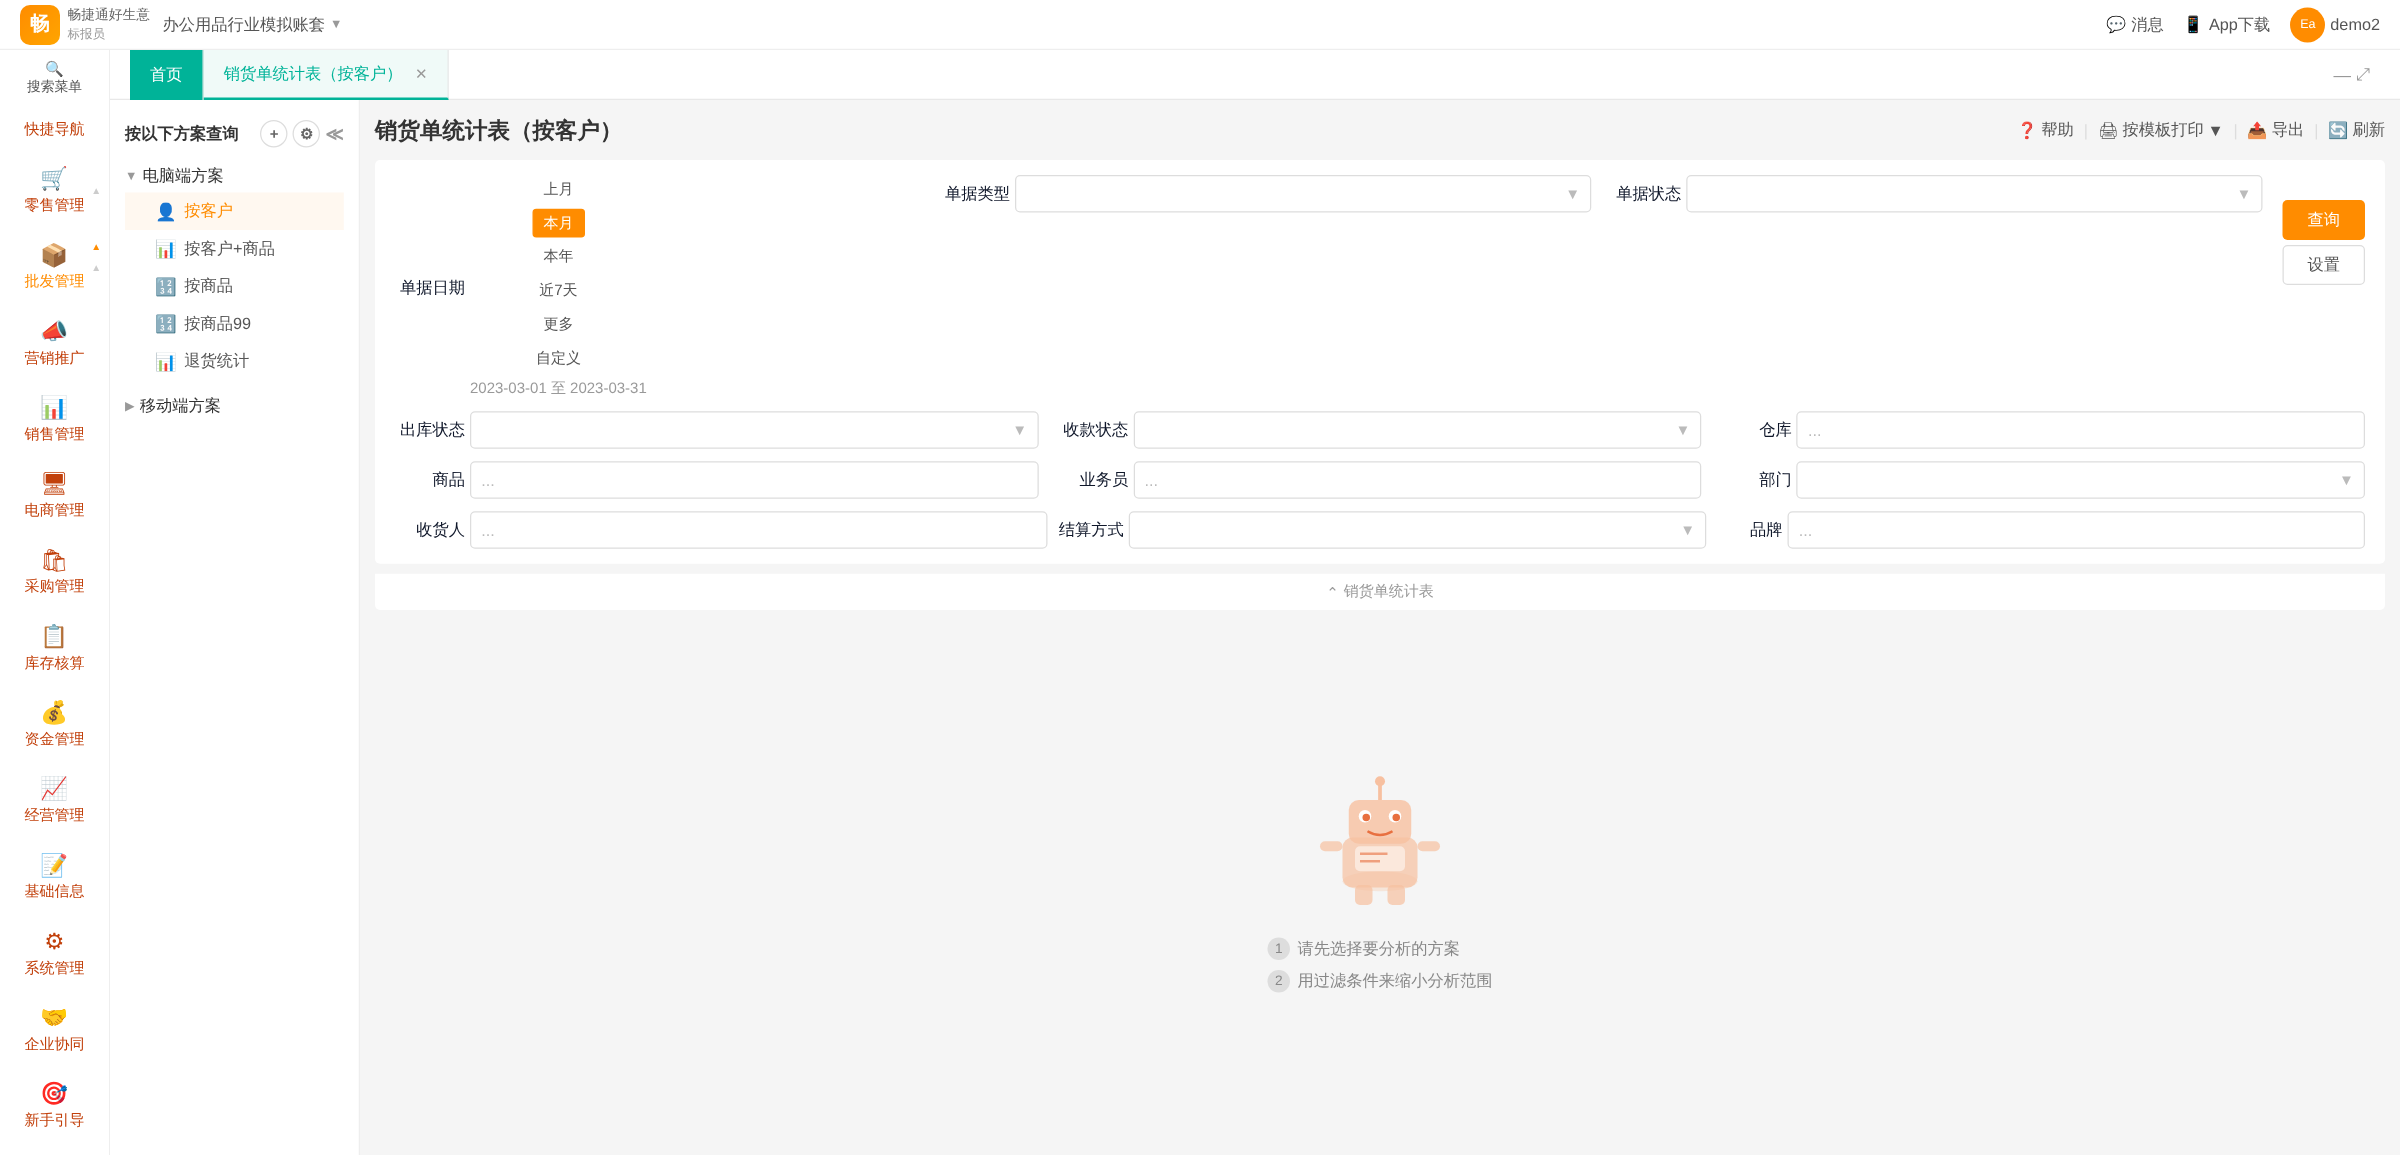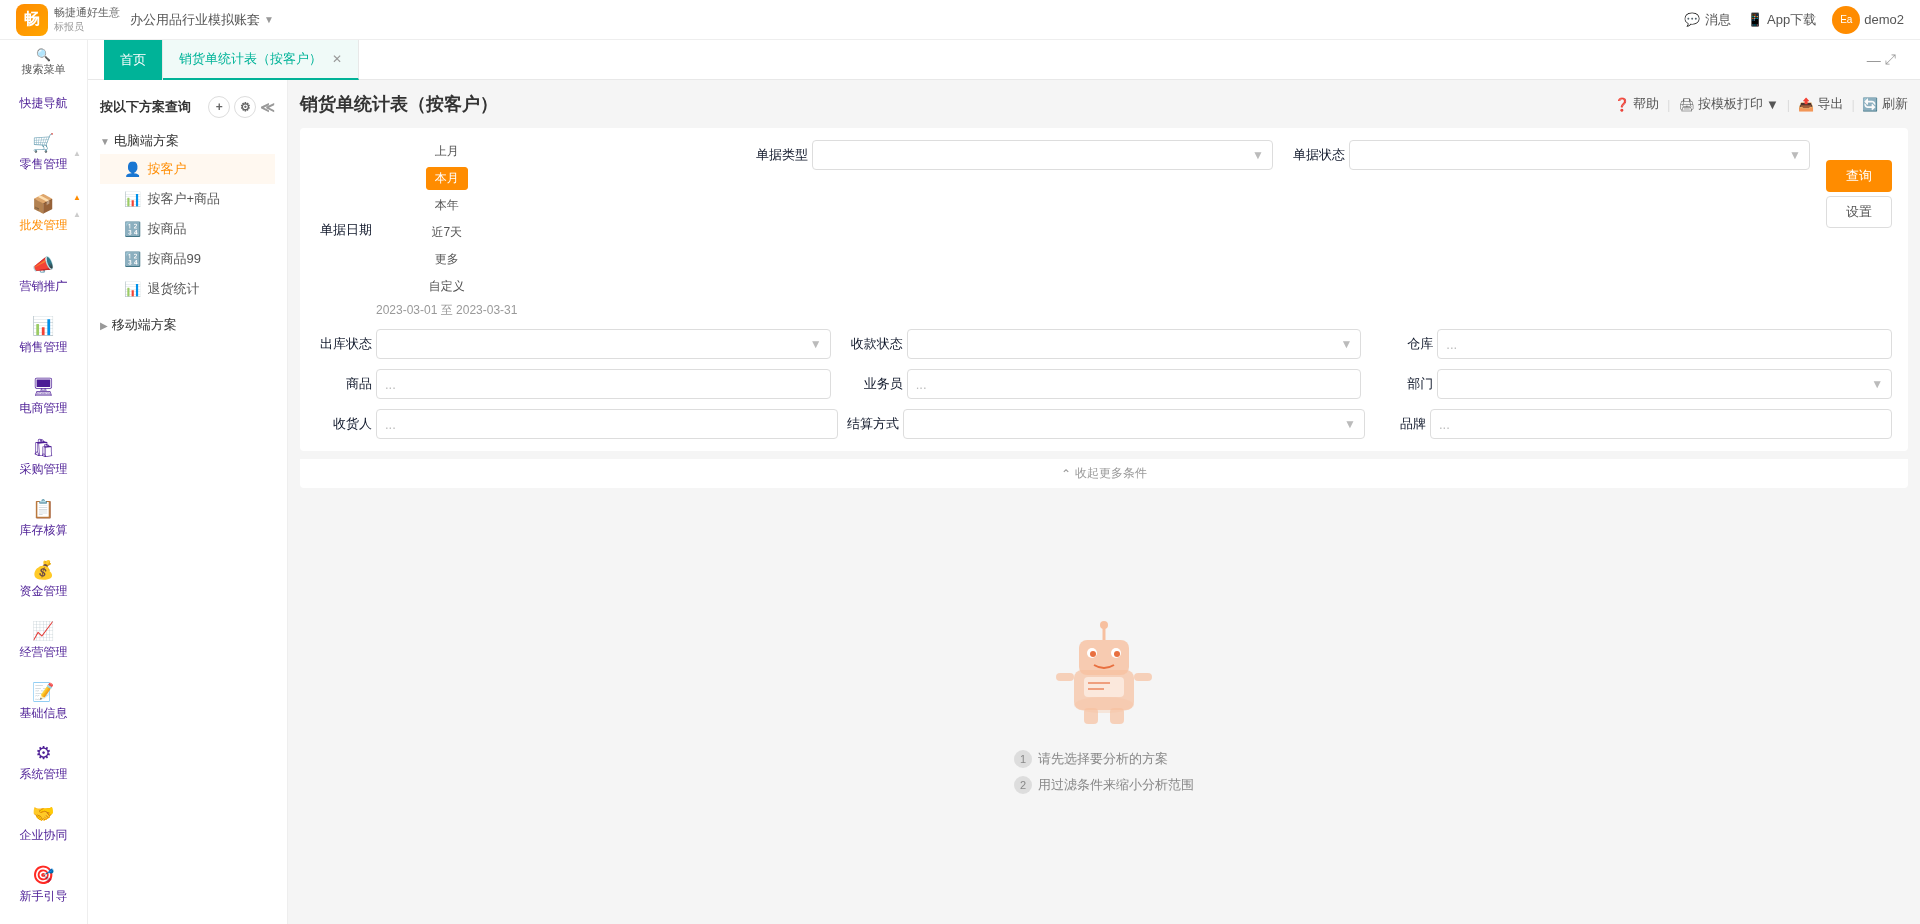--- a/index.html
+++ b/index.html
@@ -17,21 +17,21 @@
     .workspace-selector .arrow { color: #999; font-size: 10px; }
     .header-right { display: flex; align-items: center; gap: 16px; }
     .header-btn { display: flex; align-items: center; gap: 4px; color: #555; font-size: 13px; cursor: pointer; }
     .avatar { width: 28px; height: 28px; border-radius: 50%; background: #ff8c00; display: flex; align-items: center; justify-content: center; color: #fff; font-size: 12px; overflow: hidden; }
 
     
     .main-container { display: flex; flex: 1; overflow: hidden; }
 
     
     .sidebar { width: 88px; background: #fff; border-right: 1px solid #eee; display: flex; flex-direction: column; overflow-y: auto; }
-    .sidebar-item { padding: 10px 4px; text-align: center; cursor: pointer; font-size: 12px; color: #4c1d95; position: relative; }
+    .sidebar-item { padding: 10px 4px; text-align: center; cursor: pointer; font-size: 12px; color: #c2410c; position: relative; }
     .sidebar-item.active { color: #ff8c00; }
     .sidebar-item .icon { font-size: 18px; display: block; margin-bottom: 2px; }
     .sidebar-item.has-submenu::after { content: '▲'; font-size: 8px; position: absolute; right: 6px; top: 50%; transform: translateY(-50%); color: #ccc; }
     .sidebar-search { padding: 8px 6px; font-size: 12px; color: #555; cursor: pointer; text-align: center; }
 
     
     .tab-bar { background: #fff; border-bottom: 1px solid #e8e8e8; display: flex; align-items: center; height: 40px; padding: 0 16px; }
     .tab { display: flex; align-items: center; gap: 6px; padding: 0 16px; height: 40px; cursor: pointer; font-size: 13px; color: #555; border-right: 1px solid #e8e8e8; position: relative; white-space: nowrap; }
     .tab.active { background: #f0faf8; color: #00b398; border-bottom: 2px solid #00b398; }
     .tab.home { background: #00b398; color: #fff; }
@@ -380,21 +380,21 @@
                 <span class="filter-label">品牌</span>
                 <div class="filter-input" style="flex:1;">
                   <span class="placeholder">...</span>
                 </div>
               </div>
             </div>
           </div>
 
           <div class="collapse-bar">
             <span>⌃</span>
-            <span>收起更多条件</span>
+            <span>销货单统计表</span>
           </div>
 
           <div class="empty-state">
             <div>
               <svg class="robot-svg" viewBox="0 0 120 120" xmlns="http://www.w3.org/2000/svg">
 
                 <ellipse cx="60" cy="90" rx="30" ry="8" fill="#f5d5c0" opacity="0.5"></ellipse>
 
                 <rect x="30" y="55" width="60" height="40" rx="8" fill="#f7c0a0" opacity="0.7"></rect>
 

